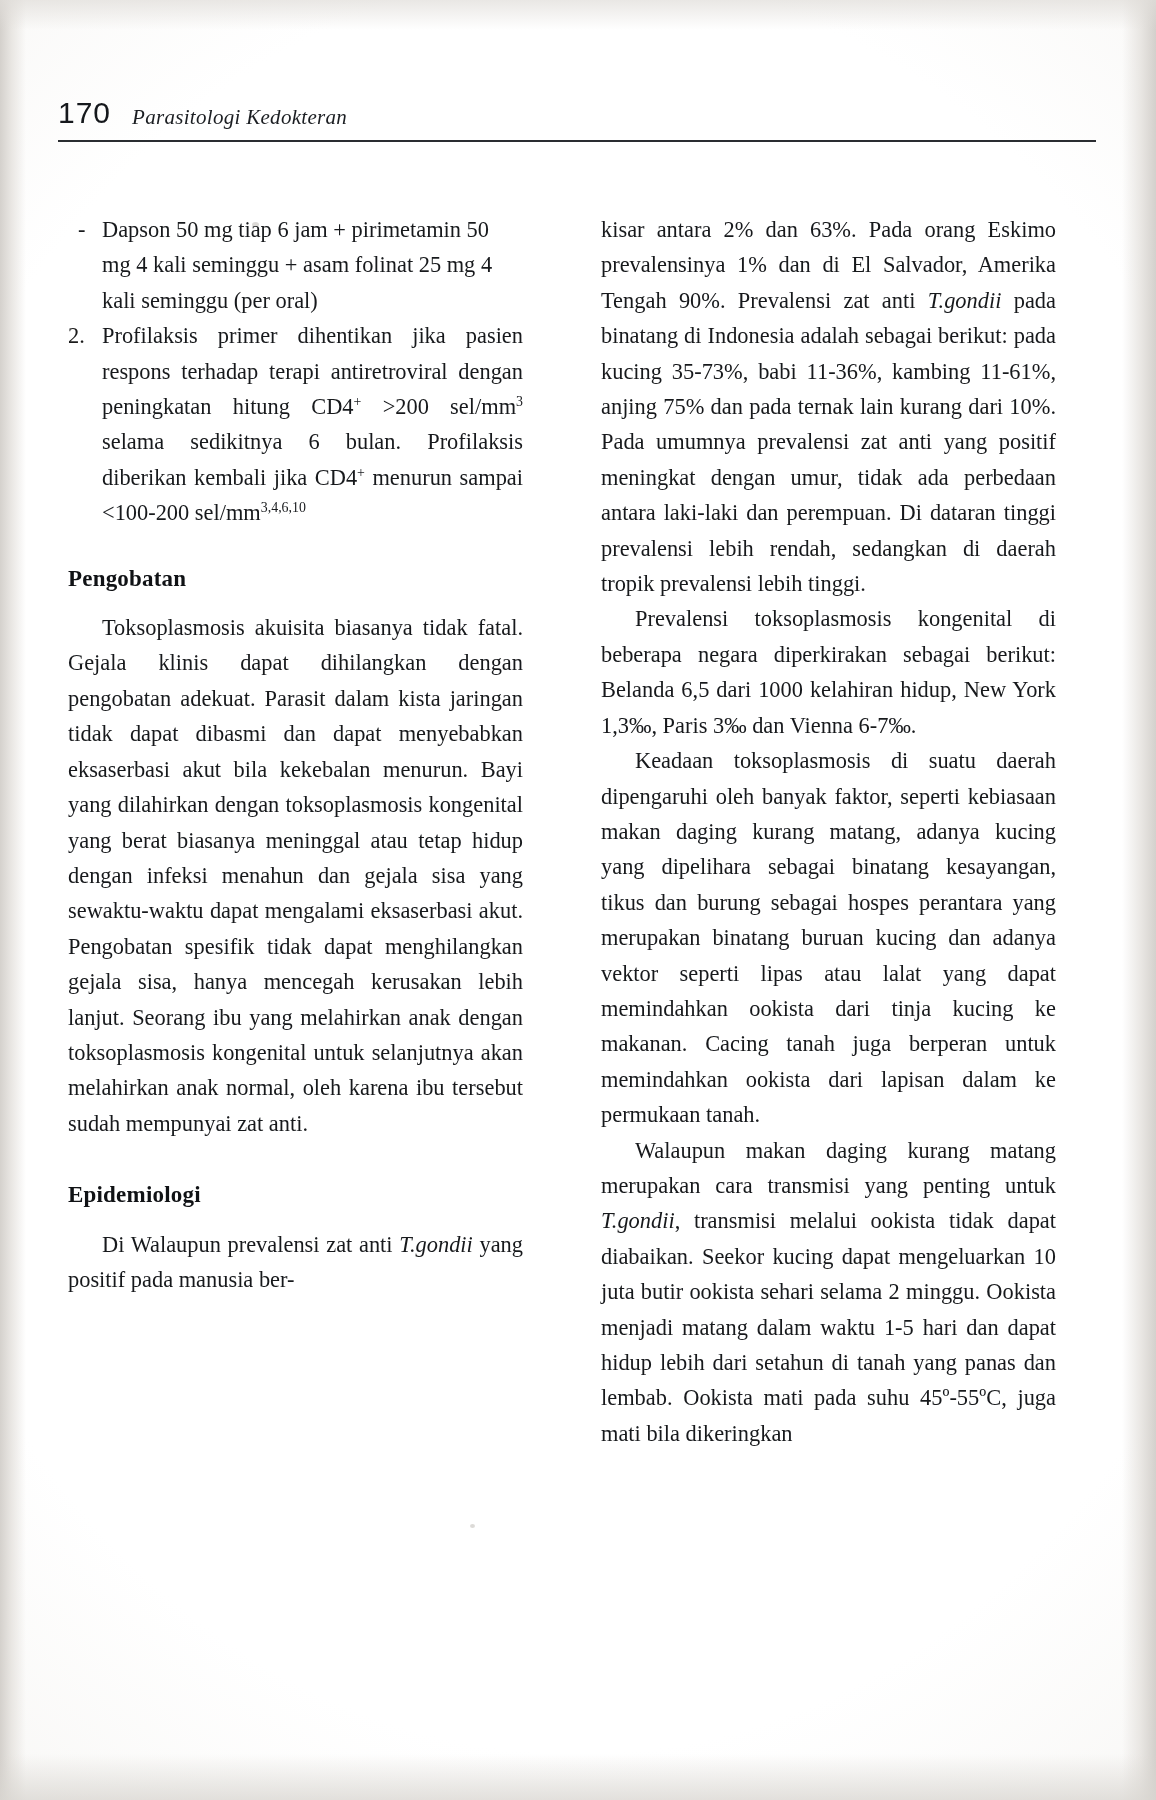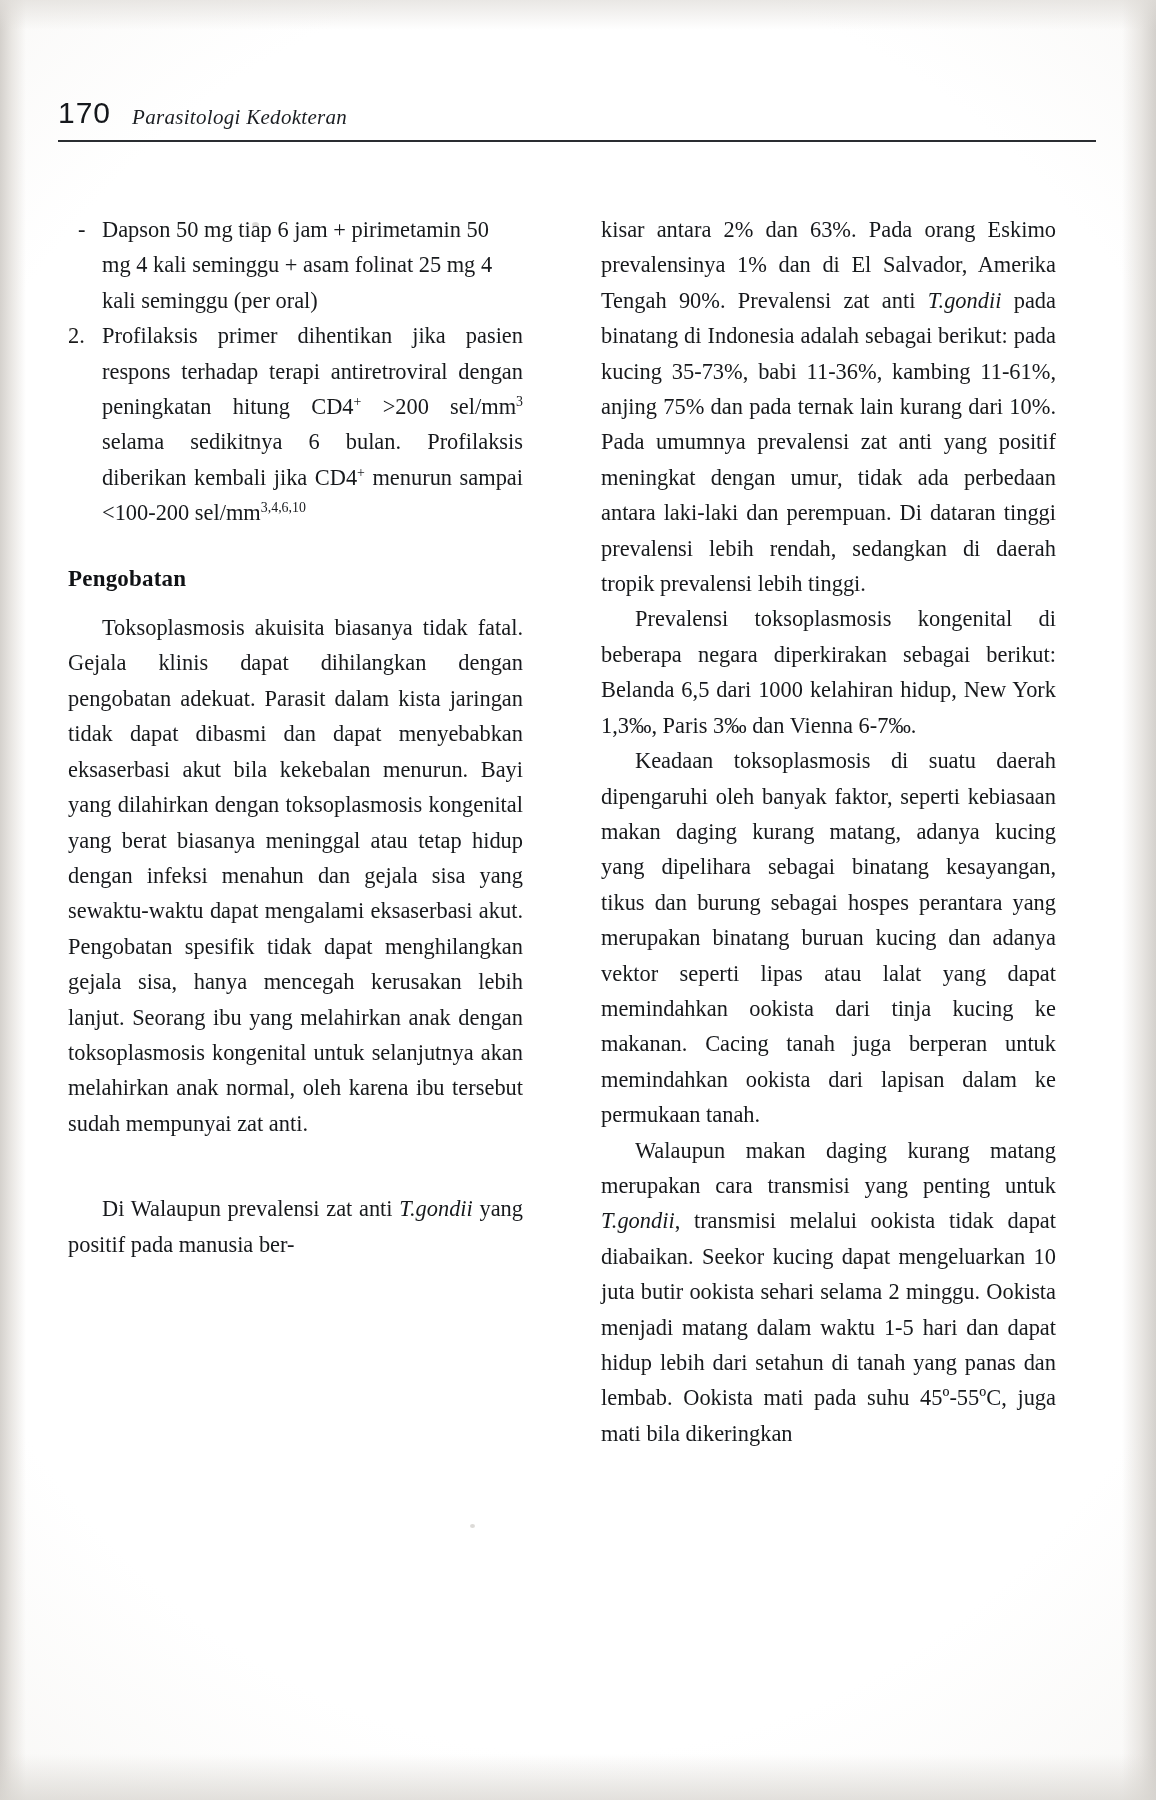--- a/index.html
+++ b/index.html
@@ -214,20 +214,21 @@
           <p class="noindent"><span>Profilaksis primer dihentikan jika pasien respons terhadap terapi antiretroviral dengan peningkatan hitung CD4</span><sup>+</sup><span> &gt;200 sel/mm</span><sup>3</sup><span> selama sedikitnya 6 bulan. Profilaksis diberikan kembali jika CD4</span><sup>+</sup><span> menurun sampai &lt;100-200 sel/mm</span><sup>3,4,6,10</sup></p>
         </li>
       </ol>
 
       <div class="gap-md"></div>
       <h2 class="section-heading">Pengobatan</h2>
       <div class="gap-sm"></div>
       <p class="indent">Toksoplasmosis akuisita biasanya tidak fatal. Gejala klinis dapat dihilangkan dengan pengobatan adekuat. Parasit dalam kista jaringan tidak dapat dibasmi dan dapat menyebabkan eksaserbasi akut bila kekebalan menurun. Bayi yang dilahirkan dengan toksoplasmosis kongenital yang berat biasanya meninggal atau tetap hidup dengan infeksi menahun dan gejala sisa yang sewaktu-waktu dapat mengalami eksaserbasi akut. Pengobatan spesifik tidak dapat menghilangkan gejala sisa, hanya mencegah kerusakan lebih lanjut. Seorang ibu yang melahirkan anak dengan toksoplasmosis kongenital untuk selanjutnya akan melahirkan anak normal, oleh karena ibu tersebut sudah mempunyai zat anti.</p>
 
       <div class="gap-lg"></div>
+      <h2 class="section-heading">Epidemiologi</h2>
       <div class="gap-sm"></div>
       <p class="indent"><span>Di Walaupun prevalensi zat anti </span><i>T.gondii</i><span> yang positif pada manusia ber-</span></p>
     </div>
 
     <div class="col col-right">
       <p class="noindent"><span>kisar antara 2% dan 63%. Pada orang Eskimo prevalensinya 1% dan di El Salvador, Amerika Tengah 90%. Prevalensi zat anti </span><i>T.gondii</i><span> pada binatang di Indonesia adalah sebagai berikut: pada kucing 35-73%, babi 11-36%, kambing 11-61%, anjing 75% dan pada ternak lain kurang dari 10%. Pada umumnya prevalensi zat anti yang positif meningkat dengan umur, tidak ada perbedaan antara laki-laki dan perempuan. Di dataran tinggi prevalensi lebih rendah, sedangkan di daerah tropik prevalensi lebih tinggi.</span></p>
 
       <p class="indent">Prevalensi toksoplasmosis kongenital di beberapa negara diperkirakan sebagai berikut: Belanda 6,5 dari 1000 kelahiran hidup, New York 1,3‰, Paris 3‰ dan Vienna 6-7‰.</p>
 
       <p class="indent">Keadaan toksoplasmosis di suatu daerah dipengaruhi oleh banyak faktor, seperti kebiasaan makan daging kurang matang, adanya kucing yang dipelihara sebagai binatang kesayangan, tikus dan burung sebagai hospes perantara yang merupakan binatang buruan kucing dan adanya vektor seperti lipas atau lalat yang dapat memindahkan ookista dari tinja kucing ke makanan. Cacing tanah juga berperan untuk memindahkan ookista dari lapisan dalam ke permukaan tanah.</p>

